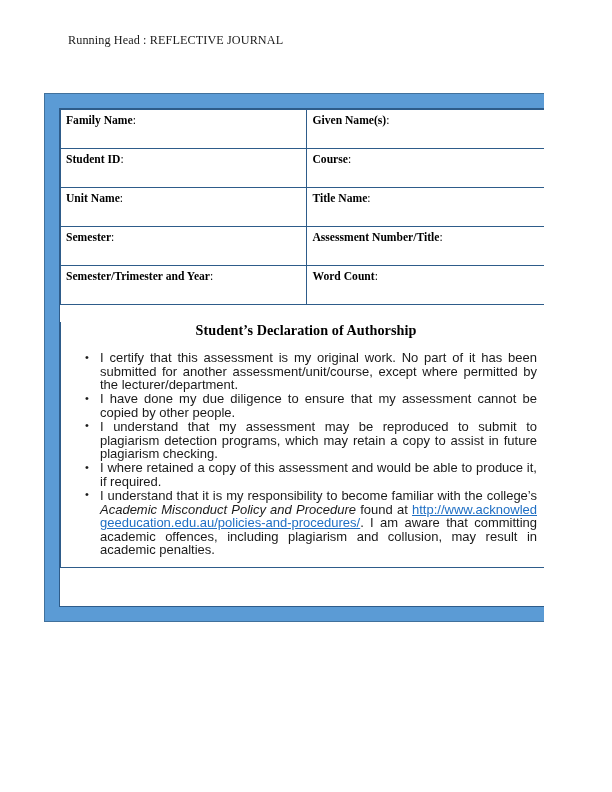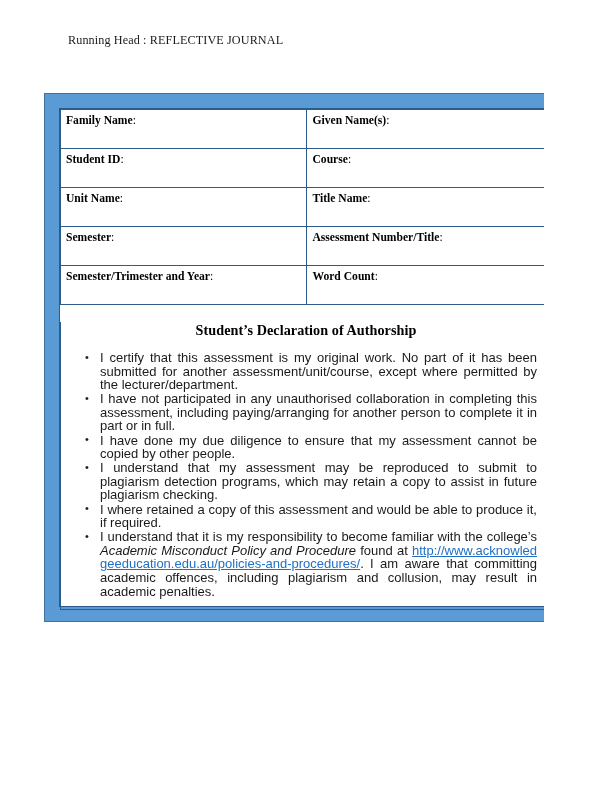--- a/index.html
+++ b/index.html
@@ -189,21 +189,20 @@
             </td>
           </tr>
         </tbody>
       </table>
 
       <div class="decl-cell">
         <div class="decl-title">Student’s Declaration of Authorship</div>
 
         <ul class="decl-list">
           <li><span>I certify that this assessment is my original work. No part of it has been submitted for another assessment/unit/course, except where permitted by the lecturer/department.</span></li>
-          <li><span>I have not participated in any unauthorised collaboration in completing this assessment, including paying/arranging for another person to complete it in part or in full.</span></li>
           <li><span>I have done my due diligence to ensure that my assessment cannot be copied by other people.</span></li>
           <li><span>I understand that my assessment may be reproduced to submit to plagiarism detection programs, which may retain a copy to assist in future plagiarism checking.</span></li>
           <li><span>I where retained a copy of this assessment and would be able to produce it, if required.</span></li>
           <li><span>I understand that it is my responsibility to become familiar with the college’s </span><span class="it">Academic Misconduct Policy and Procedure</span><span> found at </span><a class="policy-link" href="#">http://www.acknowledgeeducation.edu.au/policies-and-procedures/</a><span>. I am aware that committing academic offences, including plagiarism and collusion, may result in academic penalties.</span></li>
         </ul>
       </div>
 
     </div>
   </div>
 

